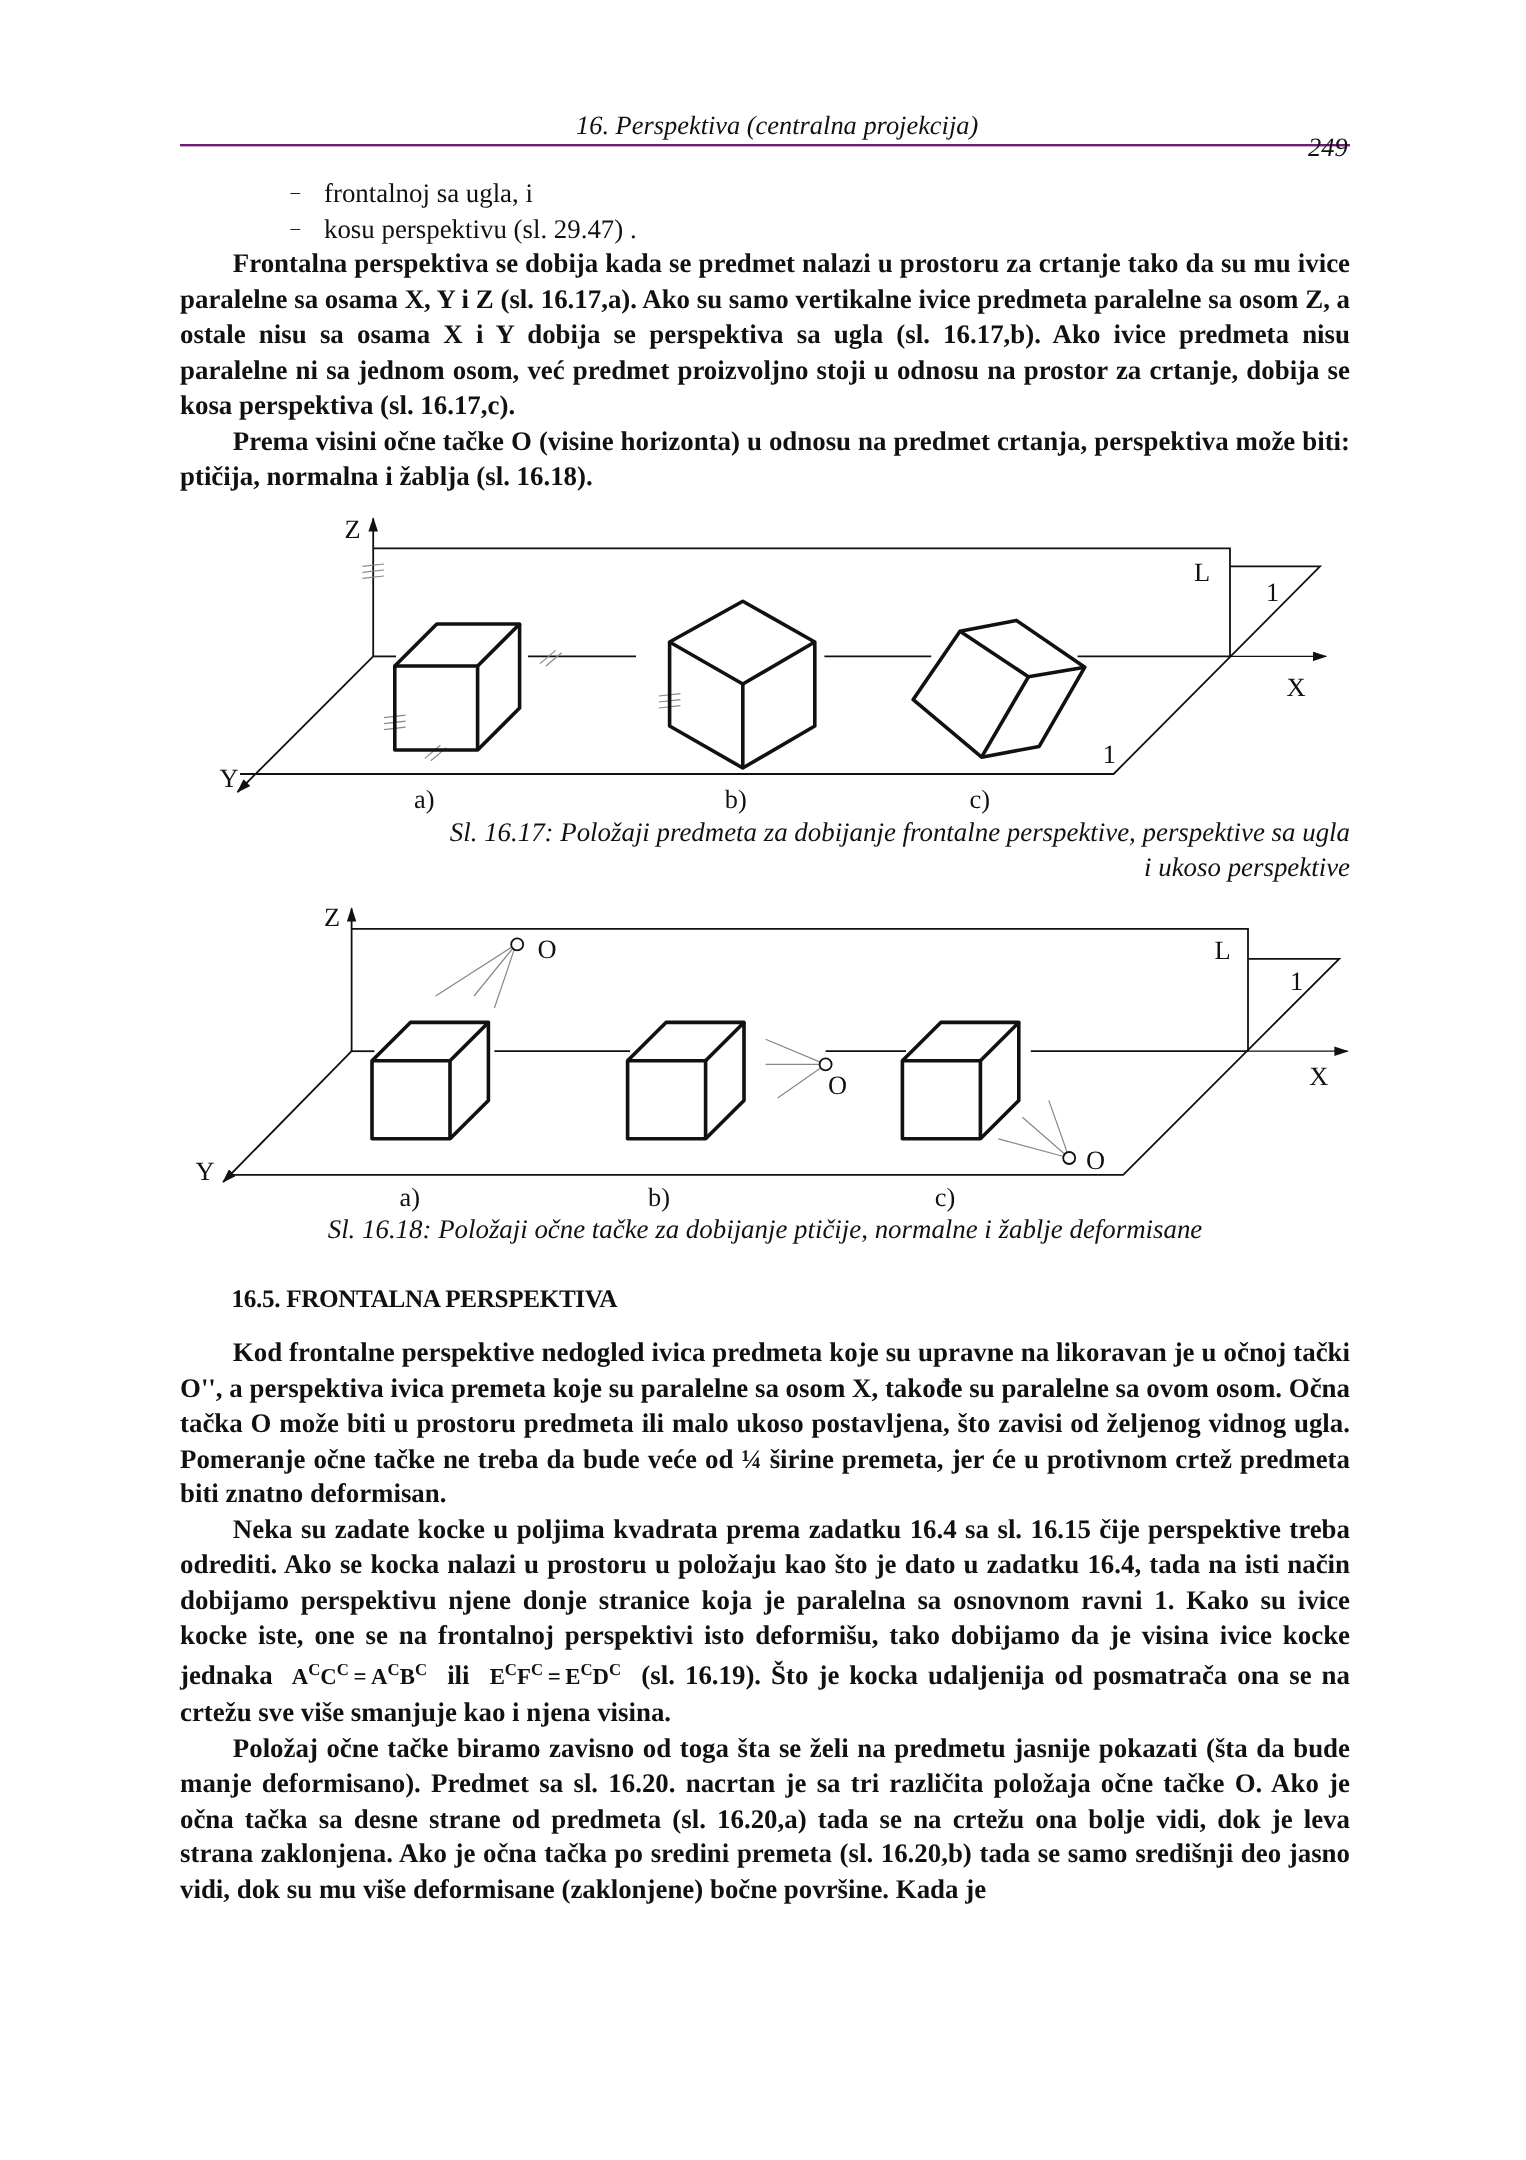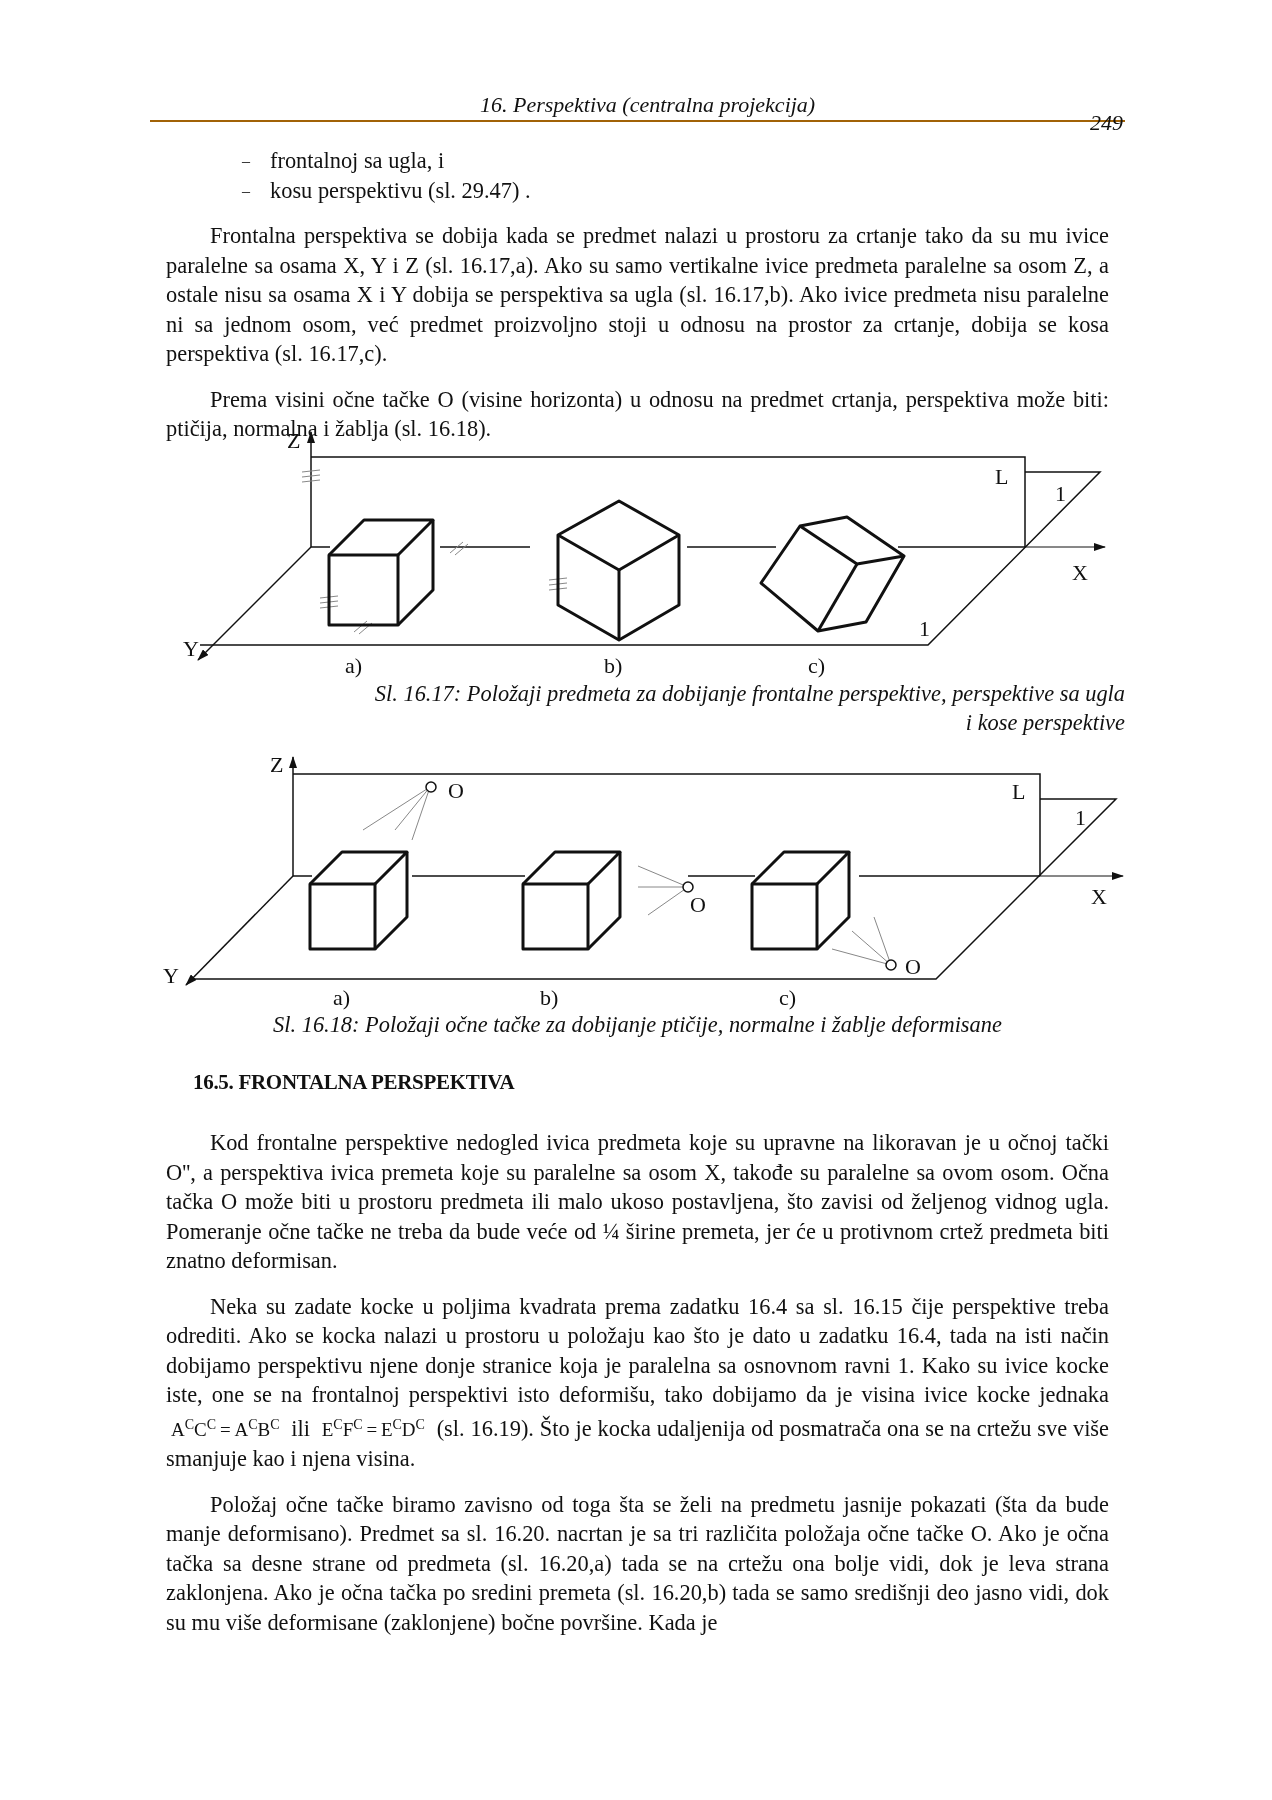--- a/index.html
+++ b/index.html
@@ -1,24 +1,24 @@
 <!DOCTYPE html>
 <html><head>
 <meta charset="utf-8">
 <style>
   html, body { margin: 0; padding: 0; background: #ffffff; }
   body { width: 1272px; height: 1800px; position: relative; overflow: hidden;
          font-family: "Liberation Serif", "DejaVu Serif", serif; color: #111; }
   .page { position: absolute; left: 0; top: 0; width: 1272px; height: 1800px; }
   .header { position: absolute; left: 150px; top: 90px; width: 975px; height: 30px;
-            border-bottom: 2px solid #a16207; font-style: italic; font-size: 22px; }
+            border-bottom: 2px solid #701a75; font-style: italic; font-size: 22px; }
   .header .title { position: absolute; left: 330px; top: 2px; }
   .header .pageno { position: absolute; right: 2px; top: 20px; }
   .text { position: absolute; left: 150px; width: 975px; font-size: 22.4px; line-height: 29.5px; }
-  .text p { margin: 16px; text-align: justify; text-align-last: left; }
+  .text p { margin: 0; text-align: justify; text-align-last: left; font-weight: bold; }
   .text p.ind { text-indent: 44px; }
   .bullet { position: relative; padding-left: 120px; }
   .bullet .dash { position: absolute; left: 92px; top: 0; font-size: 16px; }
   .fig { position: absolute; left: 0; top: 0; }
   .caption { position: absolute; left: 150px; width: 975px; text-align: center;
              font-style: italic; font-size: 22.4px; line-height: 29px; }
   .h2 { position: absolute; left: 193px; top: 1070px; font-weight: bold; font-size: 21px;
         letter-spacing: -0.3px; }
   sup.c { font-size: 14px; vertical-align: 7px; }
   .eq { font-size: 19px; }
@@ -110,21 +110,21 @@
     <span style="position:absolute;left:995px;top:464px;font-size:22px;">L</span>
     <span style="position:absolute;left:1055px;top:481px;font-size:22px;">1</span>
     <span style="position:absolute;left:919px;top:616px;font-size:22px;">1</span>
     <span style="position:absolute;left:345px;top:653px;font-size:22px;">a)</span>
     <span style="position:absolute;left:604px;top:653px;font-size:22px;">b)</span>
     <span style="position:absolute;left:808px;top:653px;font-size:22px;">c)</span>
   </div>
 
   <div class="caption" style="top:679px;text-align:right;">
     <div>Sl. 16.17: Položaji predmeta za dobijanje frontalne perspektive, perspektive sa ugla</div>
-    <div>i kose perspektive</div>
+    <div>i ukoso perspektive</div>
   </div>
 
   <svg class="fig" width="1272" height="1800" style="pointer-events:none;">
     <g stroke="#111" fill="none" stroke-width="1.5">
       <line x1="293" y1="876" x2="293" y2="757" marker-end="url(#arr)"></line>
       <polyline points="293,774 1040,774 1040,876"></polyline>
       <polyline points="1040,799 1116,799 936,979 189,979"></polyline>
       <line x1="293" y1="876" x2="312" y2="876"></line>
       <line x1="412" y1="876" x2="525" y2="876"></line>
       <line x1="688" y1="876" x2="755" y2="876"></line>

